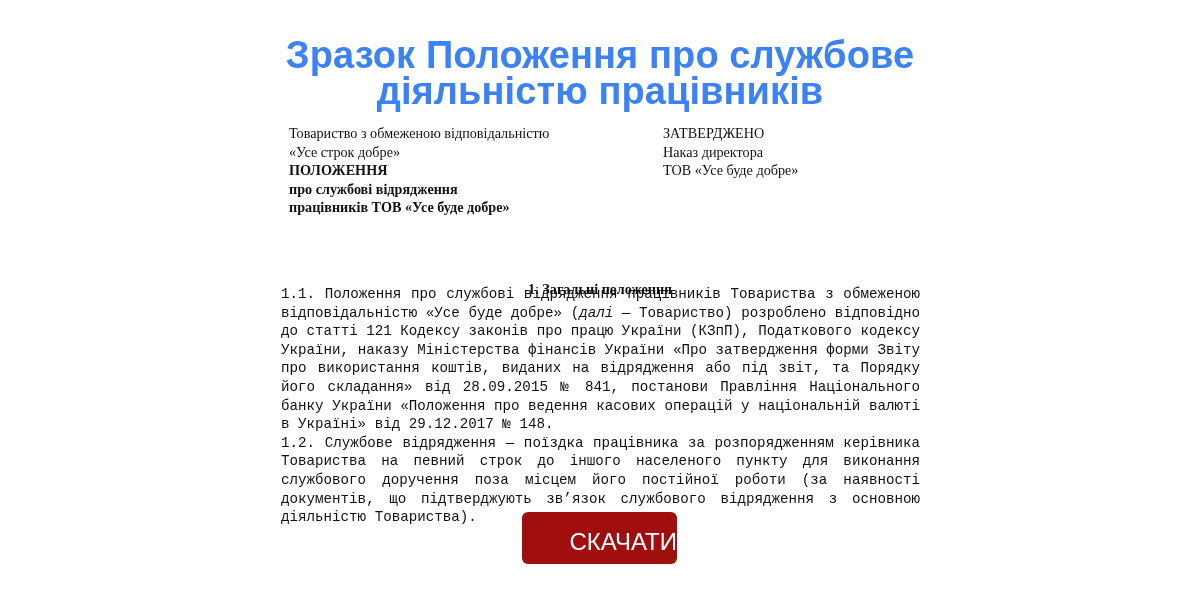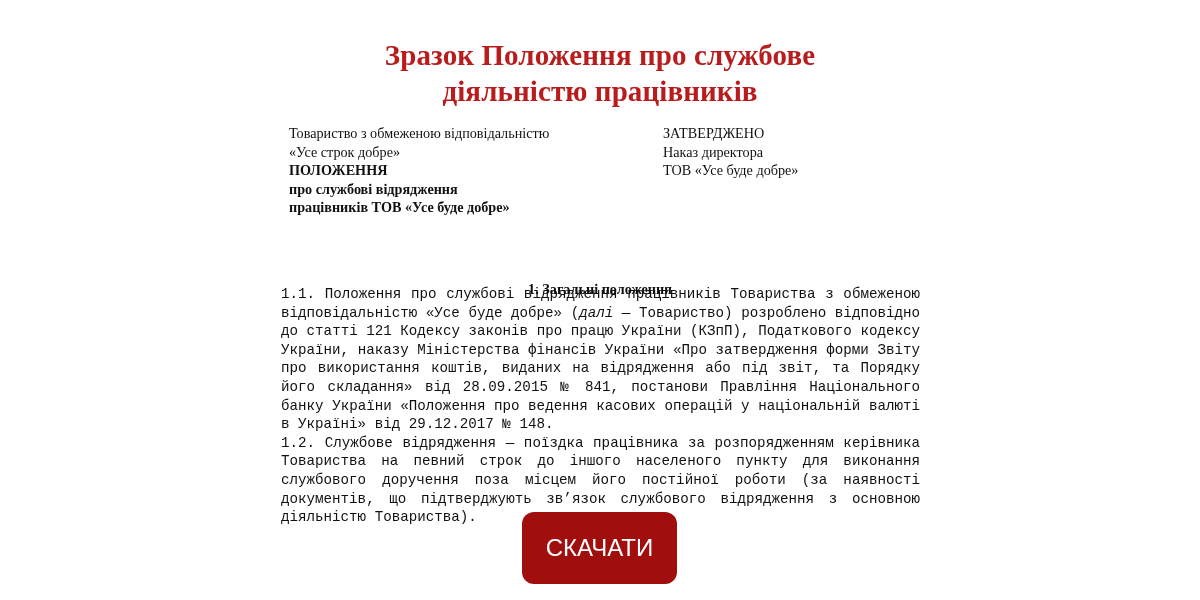--- a/index.html
+++ b/index.html
@@ -13,25 +13,25 @@
       position: relative;
       overflow: hidden;
       font-family: "Liberation Sans", sans-serif;
     }
     .page-title {
       position: absolute;
       left: 0;
       top: 37px;
       width: 1200px;
       text-align: center;
-      font-family: Liberation Serif, serif;
+      font-family: Liberation Sans, sans-serif;
       font-weight: bold;
-      font-size: 29px;
+      font-size: 38px;
       line-height: 36px;
-      color: #b91c1c;
+      color: #3b82f6;
       margin: 0;
       letter-spacing: 0.1px;
     }
     .doc {
       position: absolute;
       left: 270px;
       top: 118px;
       width: 660px;
       height: 380px;
       font-family: "Liberation Serif", serif;
@@ -71,29 +71,29 @@
     .body-text p {
       margin: 0;
       text-align: justify;
       font-family: Liberation Mono, monospace;
     }
     .download-btn {
       position: absolute;
       left: 522px;
       top: 512px;
       width: 155px;
-      height: 72px;
+      height: 52px;
       background: #a10e0e;
-      border-radius: 12px;
+      border-radius: 6px;
       border: none;
       color: #ffffff;
       font-family: "Liberation Sans", sans-serif;
       font-size: 24px;
       line-height: 60px;
-      text-align: center;
+      text-align: right;
       cursor: pointer;
       padding: 0;
     }
   </style>
 </head>
 <body>
 
 <h1 class="page-title">
   <span class="line">Зразок Положення про службове</span>
   <span class="line">діяльністю працівників</span>

